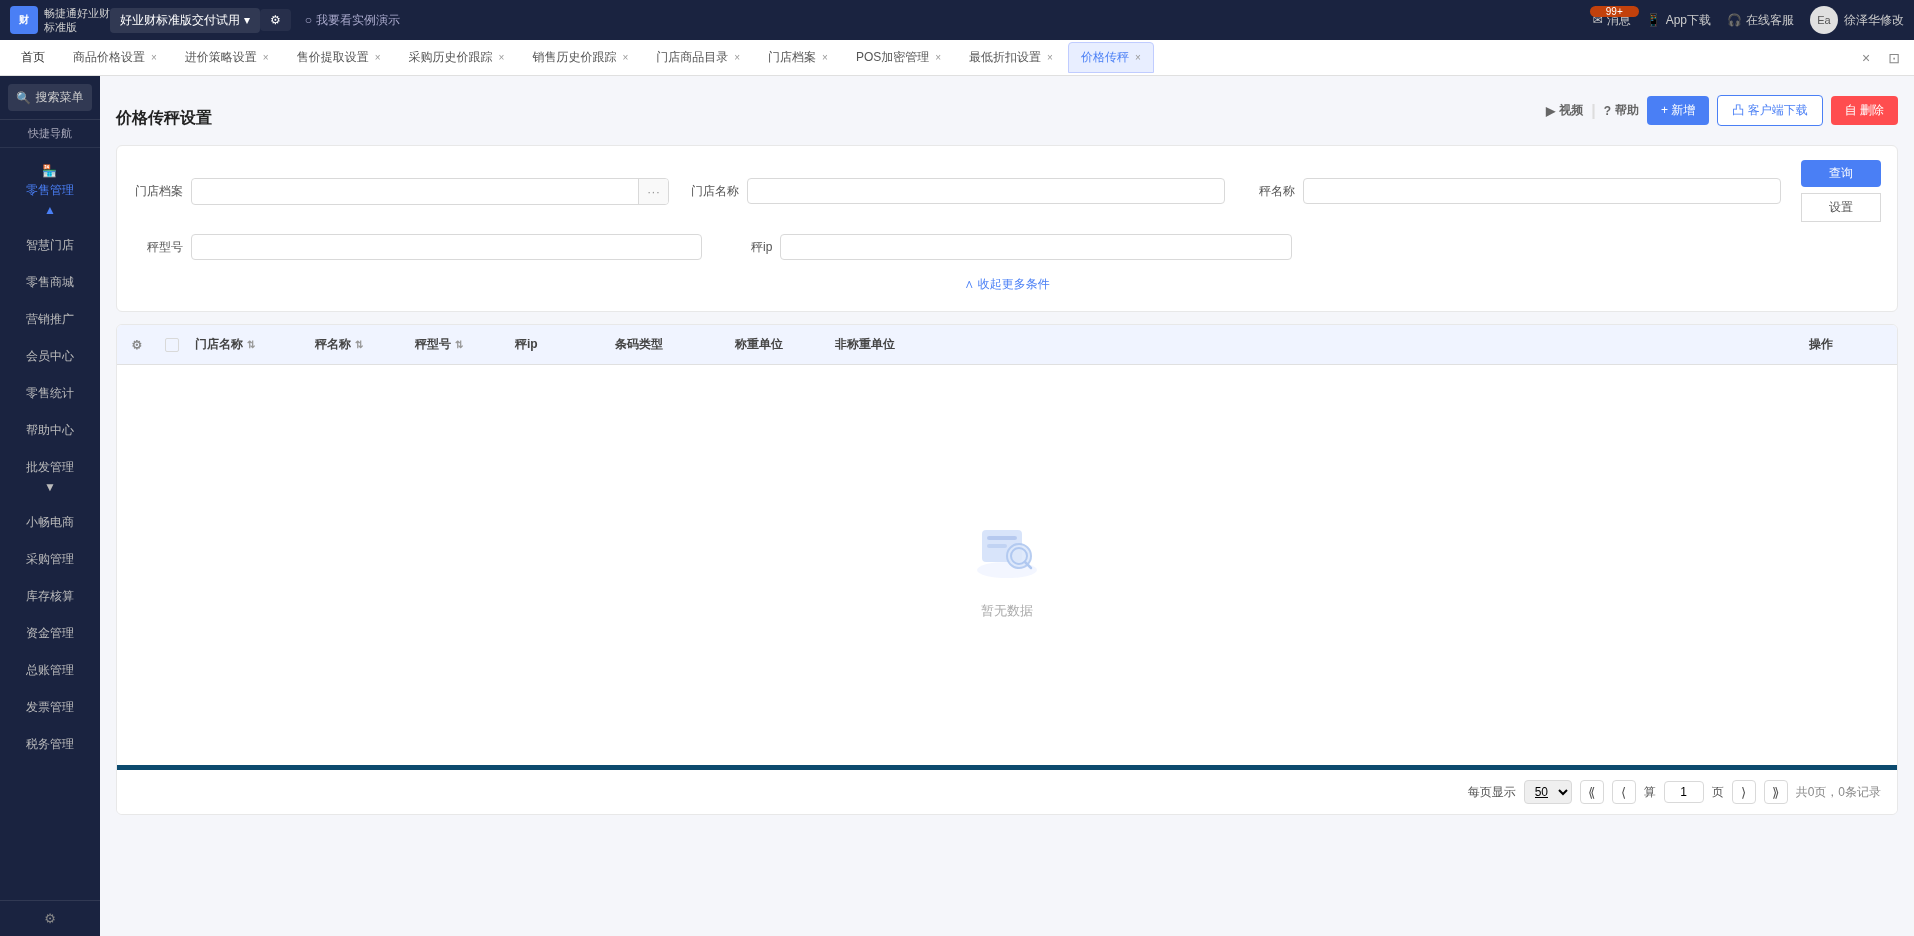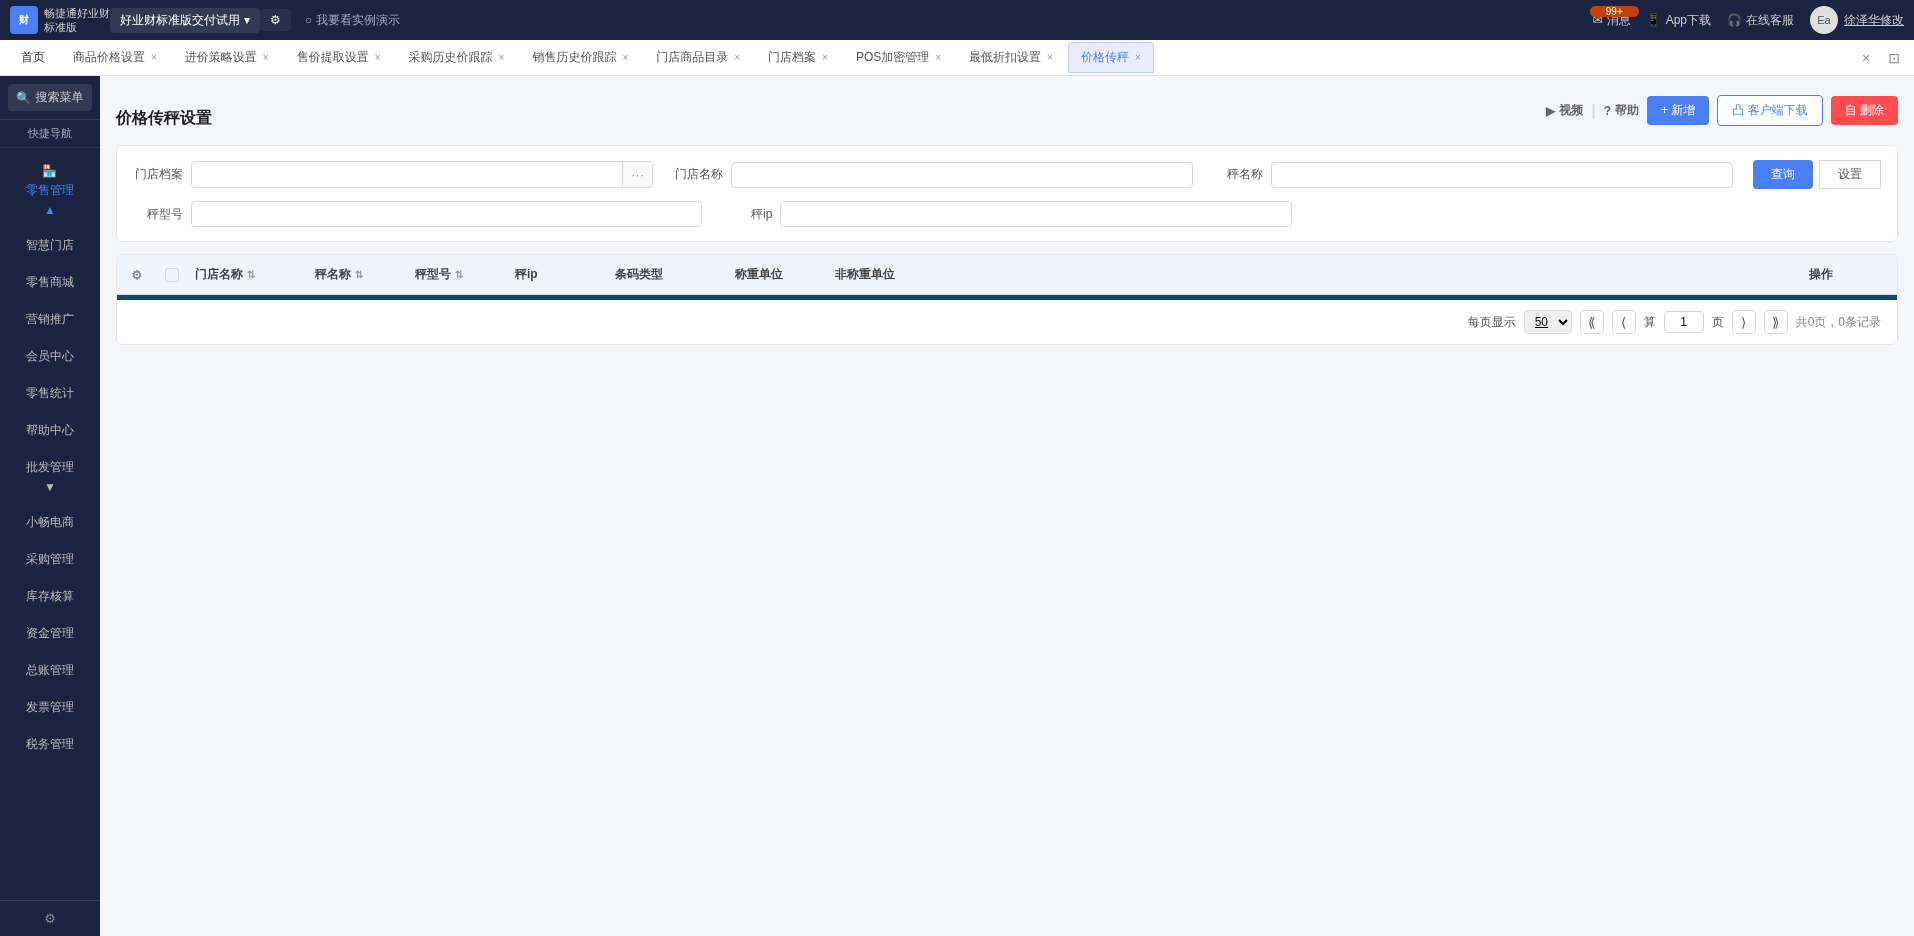--- a/index.html
+++ b/index.html
@@ -10,21 +10,21 @@
     .top-bar-logo { display: flex; align-items: center; gap: 6px; min-width: 100px; }
     .logo-icon { width: 28px; height: 28px; background: #4a7ff5; border-radius: 4px; display: flex; align-items: center; justify-content: center; font-size: 10px; color: #fff; font-weight: bold; }
     .logo-text { font-size: 11px; line-height: 1.3; color: #ccc; }
     .top-bar-selector { display: flex; align-items: center; gap: 4px; background: rgba(255,255,255,0.1); border-radius: 4px; padding: 4px 10px; margin-left: 0; cursor: pointer; font-size: 12px; }
     .top-bar-selector span { color: #fff; }
     .top-bar-demo { display: flex; align-items: center; gap: 4px; margin-left: 14px; color: #aac; font-size: 12px; cursor: pointer; }
     .top-bar-right { margin-left: auto; display: flex; align-items: center; gap: 16px; }
     .top-bar-action { display: flex; align-items: center; gap: 4px; color: #ccc; font-size: 12px; cursor: pointer; position: relative; }
     .badge { background: #c2410c; color: #fff; border-radius: 10px; font-size: 10px; padding: 0 16px; position: absolute; top: -6px; right: -8px; }
     .user-avatar { width: 28px; height: 28px; background: #e0e0e0; border-radius: 50%; display: flex; align-items: center; justify-content: center; font-size: 11px; color: #555; }
-    .user-name { color: #ccc; font-size: 12px; text-decoration: underline; }
+    .user-name { color: #ccc; font-size: 12px; }
 
     
     .tab-bar { background: #fff; height: 36px; display: flex; align-items: center; border-bottom: 1px solid #e0e0e0; overflow-x: auto; flex-shrink: 0; padding: 0 8px; gap: 2px; }
     .tab-bar::-webkit-scrollbar { height: 3px; }
     .tab-item { display: flex; align-items: center; gap: 4px; padding: 6px 12px; border-radius: 4px 4px 0 0; font-size: 12px; cursor: pointer; white-space: nowrap; color: #555; border: 1px solid transparent; }
     .tab-item.active { background: #e8eeff; color: #4a7ff5; border-color: #c0ccff; }
     .tab-item.home { color: #333; font-weight: 500; }
     .tab-close { font-size: 10px; color: #999; cursor: pointer; margin-left: 2px; }
     .tab-bar-actions { margin-left: auto; display: flex; align-items: center; gap: 4px; flex-shrink: 0; }
     .tab-bar-btn { width: 24px; height: 24px; display: flex; align-items: center; justify-content: center; cursor: pointer; color: #888; font-size: 14px; }
@@ -296,36 +296,41 @@
             </div>
           </div>
           <div class="form-field">
             <label class="form-label">门店名称</label>
             <input type="text" class="form-input" style="">
           </div>
           <div class="form-field">
             <label class="form-label">秤名称</label>
             <input type="text" class="form-input" style="">
           </div>
-          <div style="display:flex;flex-direction:row;gap:6px;min-width:80px">
+          <div style="display:flex;flex-direction:column;gap:6px;min-width:80px">
             <button class="btn-query">查询</button>
             <button class="btn-set">设置</button>
           </div>
         </div>
         <div class="form-row">
           <div class="form-field">
             <label class="form-label">秤型号</label>
             <input type="text" class="form-input" style="">
           </div>
           <div class="form-field">
             <label class="form-label">秤ip</label>
             <input type="text" class="form-input" style="">
           </div>
           <div class="form-field"></div>
         </div>
+        <div class="collapse-row">
+          <button class="collapse-btn">
+            <span>∧ 收起更多条件</span>
+          </button>
+        </div>
       </div>
 
       <div class="table-container">
         <div class="table-header table-row-grid">
           <div class="table-col settings-icon">⚙</div>
           <div class="table-col">
             <div class="checkbox"></div>
           </div>
           <div class="table-col">
             <span>门店名称</span>
@@ -346,20 +351,34 @@
             <span>条码类型</span>
           </div>
           <div class="table-col">
             <span>称重单位</span>
           </div>
           <div class="table-col">
             <span>非称重单位</span>
           </div>
           <div class="table-col">
             <span>操作</span>
+          </div>
+        </div>
+        <div class="table-body">
+          <div class="empty-state">
+            <svg class="empty-icon" viewBox="0 0 80 80" fill="none">
+              <ellipse cx="40" cy="60" rx="30" ry="8" fill="#e8eeff" opacity="0.5"></ellipse>
+              <rect x="15" y="20" width="40" height="32" rx="4" fill="#c8d8f8" opacity="0.7"></rect>
+              <rect x="20" y="26" width="30" height="4" rx="2" fill="#a0b8e8" opacity="0.6"></rect>
+              <rect x="20" y="34" width="20" height="4" rx="2" fill="#a0b8e8" opacity="0.4"></rect>
+              <circle cx="52" cy="46" r="12" fill="#dde8fb" opacity="0.9" stroke="#b0c8f0" stroke-width="2"></circle>
+              <circle cx="52" cy="46" r="8" fill="none" stroke="#b0c8f0" stroke-width="2"></circle>
+              <line x1="58" y1="52" x2="64" y2="58" stroke="#b0c8f0" stroke-width="2.5" stroke-linecap="round"></line>
+            </svg>
+            <span class="empty-text">暂无数据</span>
           </div>
         </div>
 
         <div class="pagination">
           <span>每页显示</span>
           <select class="pagination-select">
             <option>50</option>
           </select>
           <button class="pagination-btn">
             <span>⟪</span>

